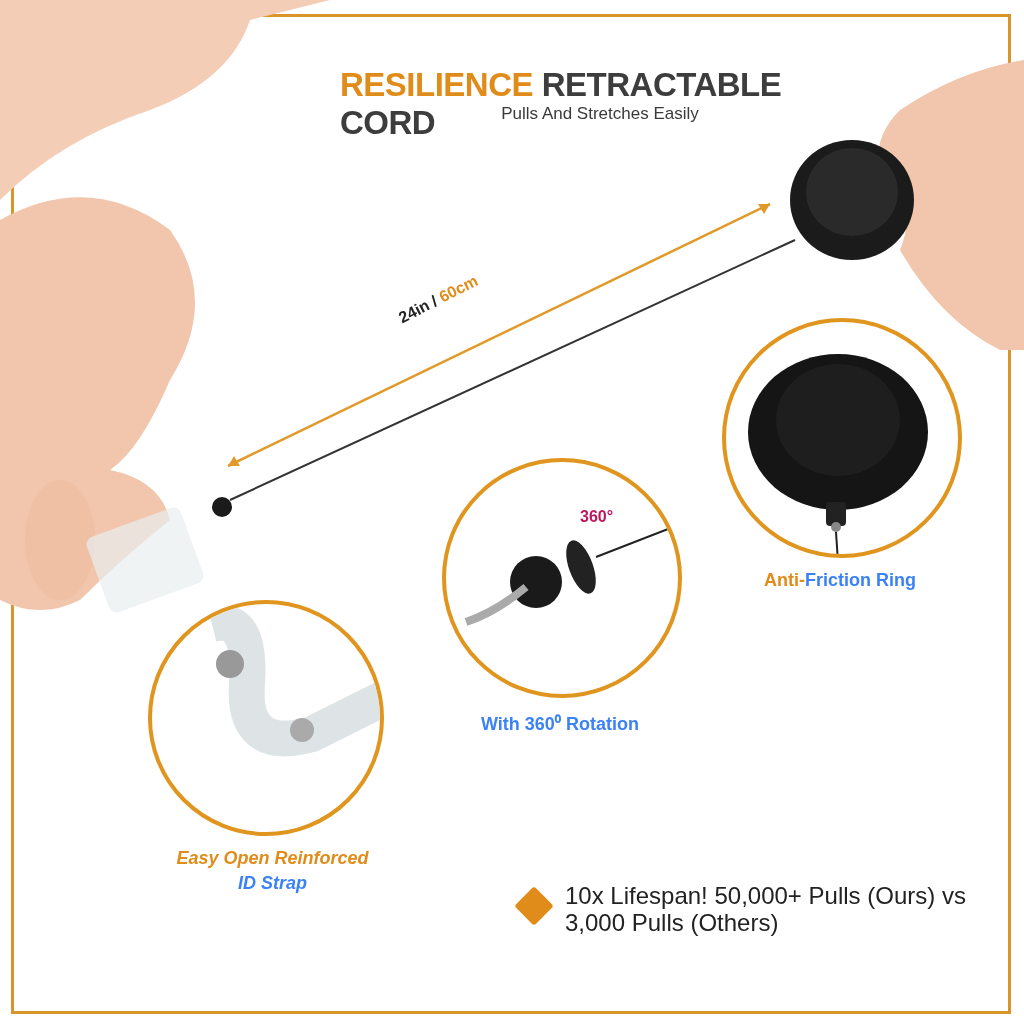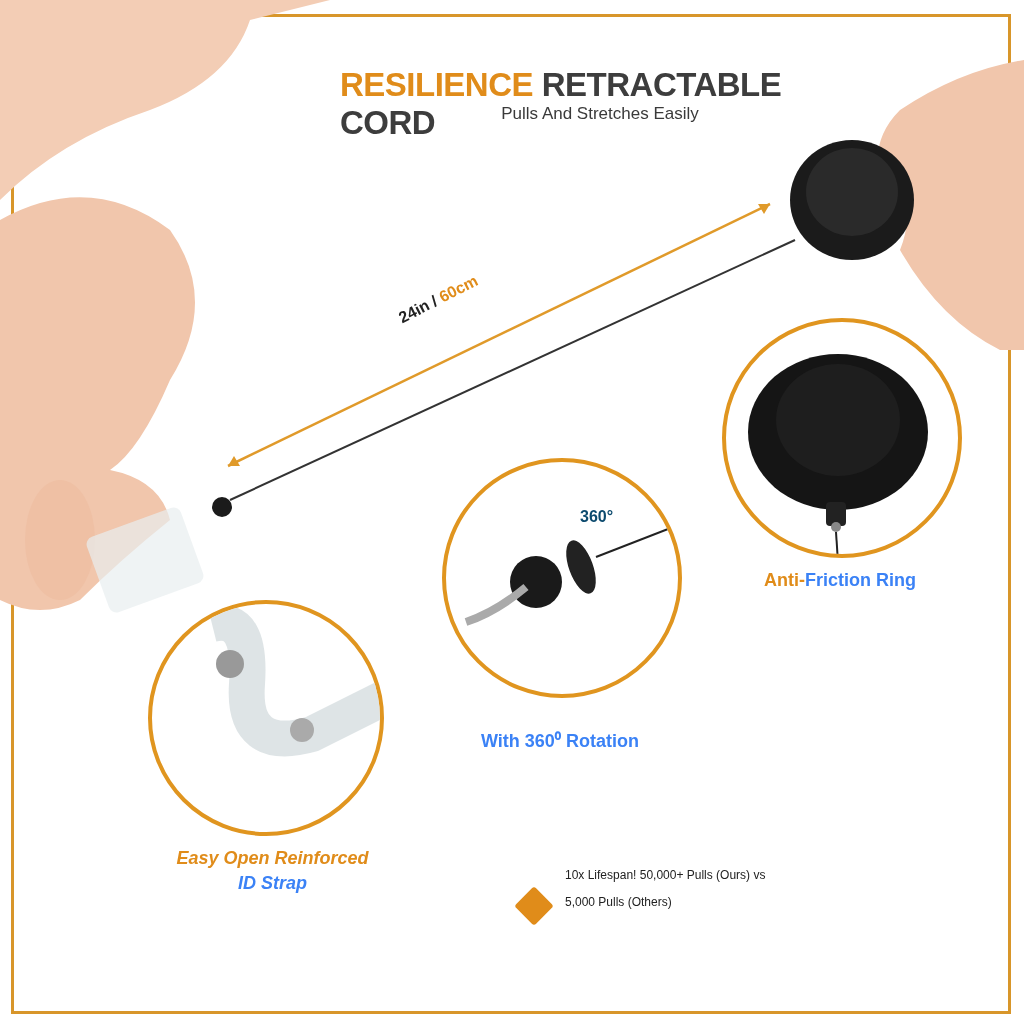--- a/index.html
+++ b/index.html
@@ -5,24 +5,24 @@
   html,body{margin:0;padding:0;}
   body{width:1024px;height:1024px;position:relative;overflow:hidden;background:#fff;font-family:"Liberation Sans",sans-serif;}
   .frame{position:absolute;left:11px;top:14px;width:1000px;height:1000px;border:3px solid #d8962a;box-sizing:border-box;}
   .title{position:absolute;left:340px;top:66px;width:520px;font-weight:bold;font-size:33px;color:#3d3d3d;letter-spacing:-0.5px;}
   .title .acc{color:#e08c1a;}
   .subtitle{position:absolute;left:340px;top:104px;width:520px;text-align:center;font-size:17px;color:#3a3a3a;}
   .circle{position:absolute;border:4px solid #e0951f;border-radius:50%;box-sizing:border-box;overflow:hidden;background:#fff;}
   .cap{position:absolute;text-align:center;font-weight:bold;font-size:18px;}
   .orange{color:#e08c1a;}
   .gray{color:#3b82f6;}
-  .note{position:absolute;left:565px;top:862px;font-size:12px;color:#222;line-height:27px;}
+  .note{position:absolute;left:565px;top:882px;font-size:24px;color:#222;line-height:27px;}
   .diamond{position:absolute;left:520px;top:892px;width:28px;height:28px;background:#e08c1a;transform:rotate(45deg);border-radius:3px;}
   .dim{position:absolute;left:400px;top:310px;font-weight:bold;font-size:16px;color:#222;transform:rotate(-27deg);transform-origin:left center;}
-  .deg{position:absolute;left:580px;top:508px;color:#0c4a6e;font-weight:bold;font-size:16px;}
+  .deg{position:absolute;left:580px;top:508px;color:#be185d;font-weight:bold;font-size:16px;}
   svg{position:absolute;left:0;top:0;}
 </style>
 </head>
 <body>
 
 <div class="frame"></div>
 
 <svg width="1024" height="1024">
 
   <path d="M0 200 Q60 140 150 110 Q230 80 250 20 L330 0 L0 0 Z" fill="#f3cdb5"></path>
@@ -70,32 +70,32 @@
 <div class="circle" style="left:442px;top:458px;width:240px;height:240px;">
   <svg width="240" height="240">
     <circle cx="90" cy="120" r="26" fill="#1a1a1a"></circle>
     <ellipse cx="135" cy="105" rx="12" ry="28" fill="#222" transform="rotate(-20 135 105)"></ellipse>
     <line x1="150" y1="95" x2="240" y2="60" stroke="#222" stroke-width="2"></line>
     <path d="M80 125 Q50 150 20 160" stroke="#aaa" stroke-width="8" fill="none"></path>
   </svg>
 </div>
 <div class="deg">360°</div>
 <div class="cap" style="left:430px;top:707px;width:260px;">
-  <div class="gray" style="margin-top:21px">With 360⁰ Rotation</div>
+  <div class="gray" style="margin-top:4px">With 360⁰ Rotation</div>
 </div>
 
 <div class="circle" style="left:148px;top:600px;width:236px;height:236px;">
   <svg width="236" height="236">
     <path d="M60 20 Q100 10 95 80 Q90 150 160 130 L240 90" stroke="#d6dde0" stroke-width="36" fill="none" opacity="0.8"></path>
     <circle cx="78" cy="60" r="14" fill="#999"></circle>
     <circle cx="150" cy="126" r="12" fill="#aaa"></circle>
   </svg>
 </div>
 <div class="cap" style="left:150px;top:848px;width:245px;font-style:italic;">
   <div class="orange">Easy Open Reinforced</div>
   <div class="gray" style="margin-top:4px">ID Strap</div>
 </div>
 
 <div class="diamond"></div>
 <div class="note">
   <div>10x Lifespan! 50,000+ Pulls (Ours) vs</div>
-  <div>5,000 Pulls (Others)</div>
+  <div>3,000 Pulls (Others)</div>
 </div>
 
 </body></html>

